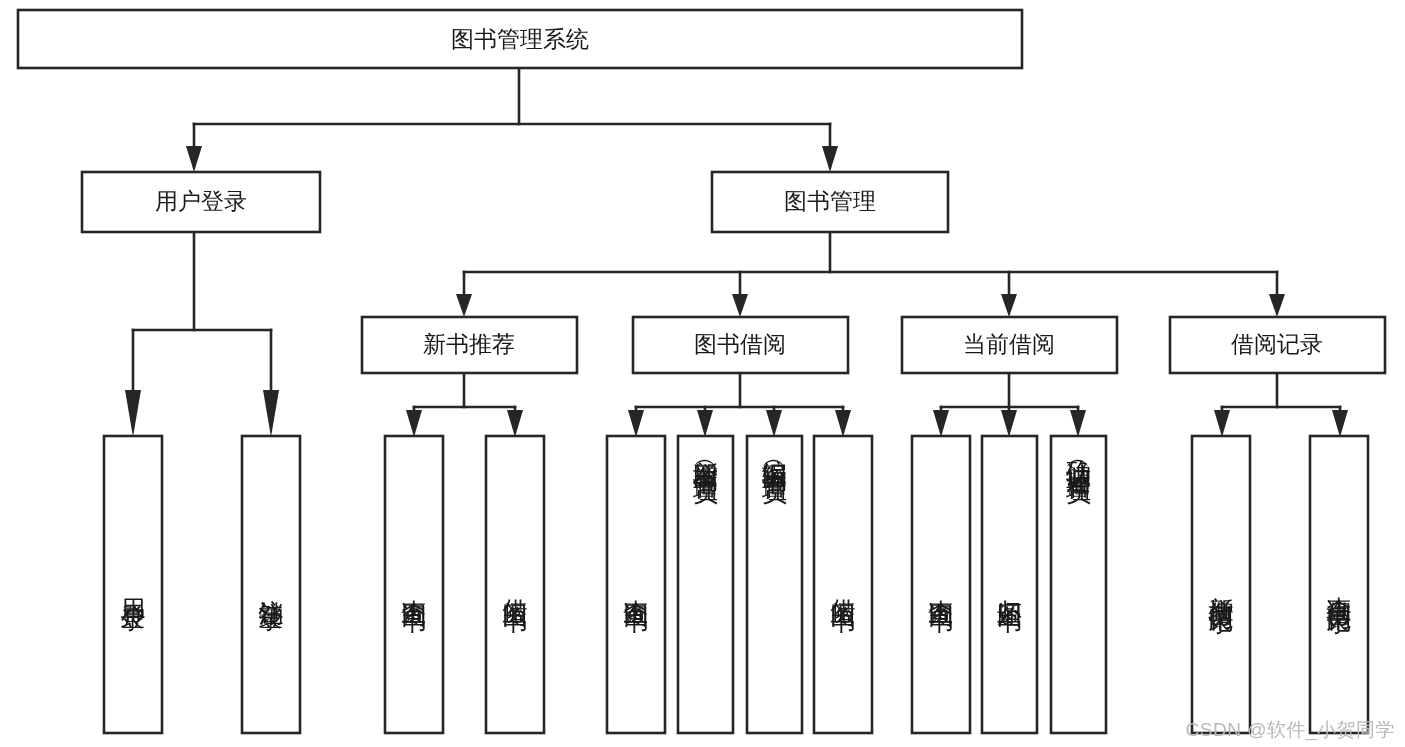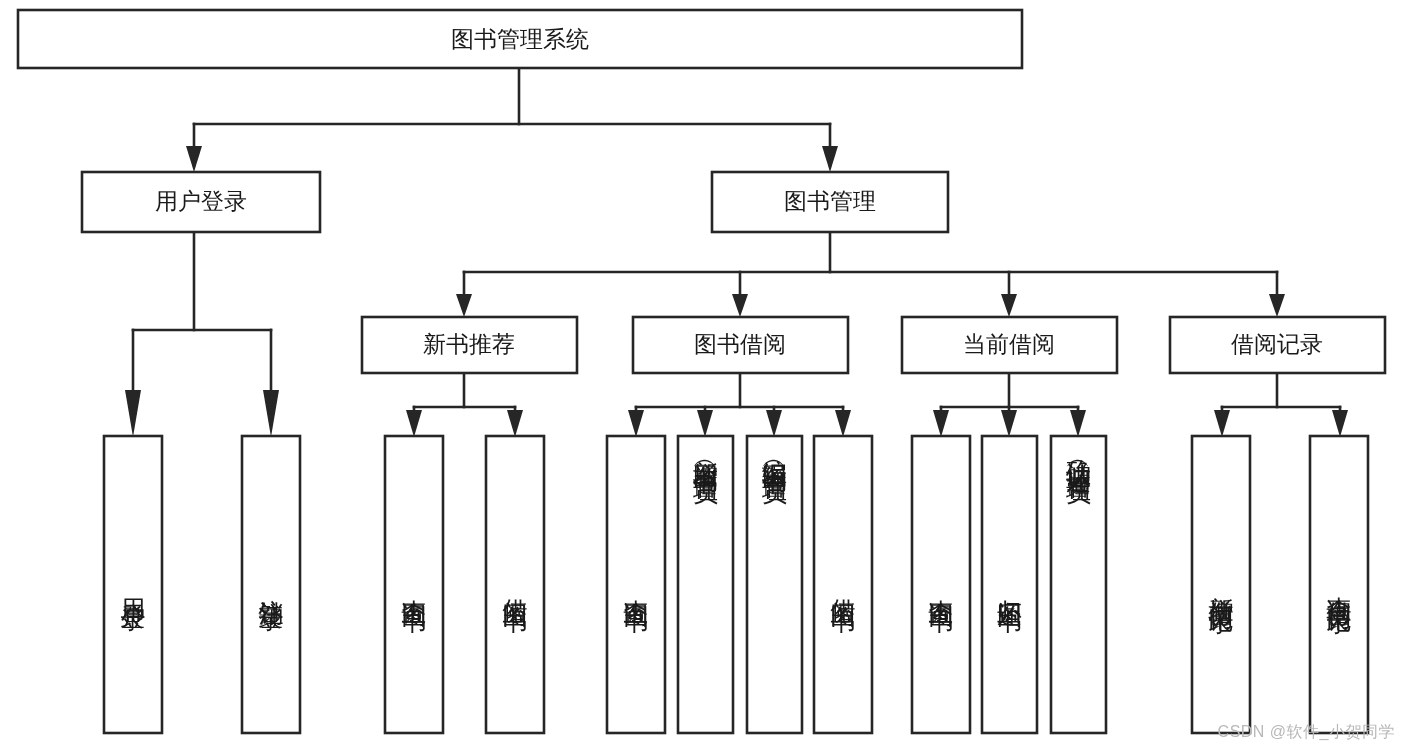--- a/index.html
+++ b/index.html
@@ -70,21 +70,21 @@
     line-height: 1;
     letter-spacing: 3px;
     color: #1a1a1a;
     white-space: nowrap;
   }
   .watermark {
     position: absolute;
     right: 10px;
     bottom: 4px;
     font-family: "Liberation Sans", "DejaVu Sans", sans-serif;
-    font-size: 16px;
+    font-size: 19px;
     color: #b8b8b8;
     letter-spacing: 0.5px;
     white-space: nowrap;
   }
 </style>
 </head>
 <body>
 
 <div id="diagram-root">
 

